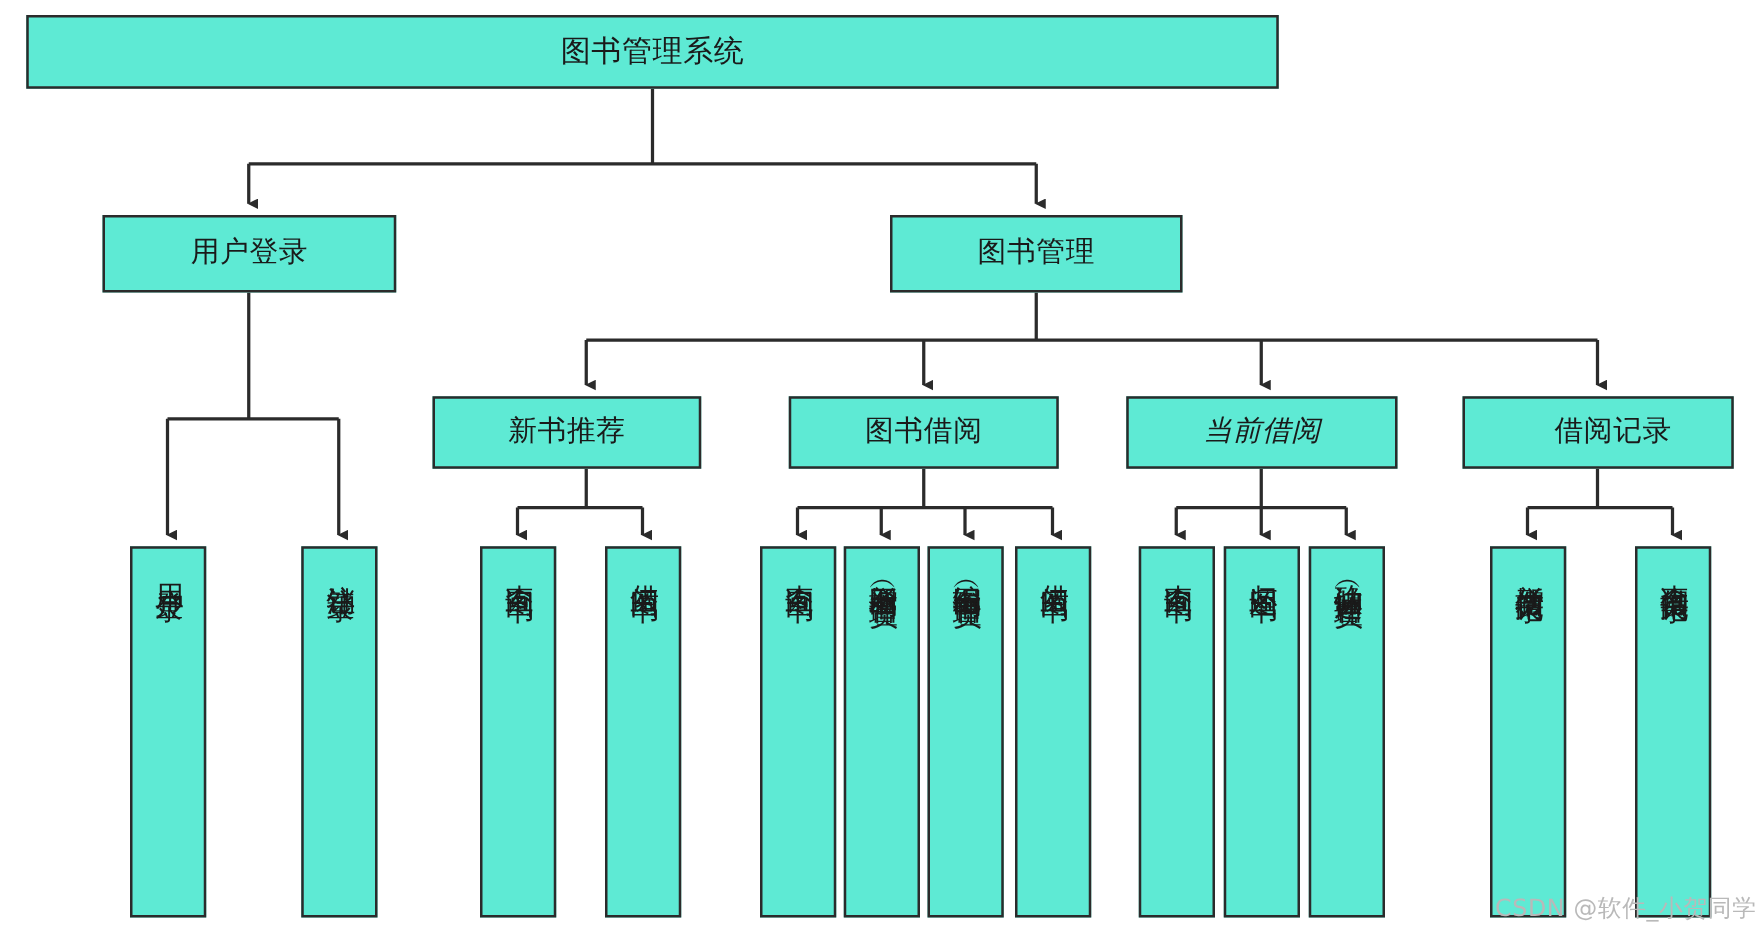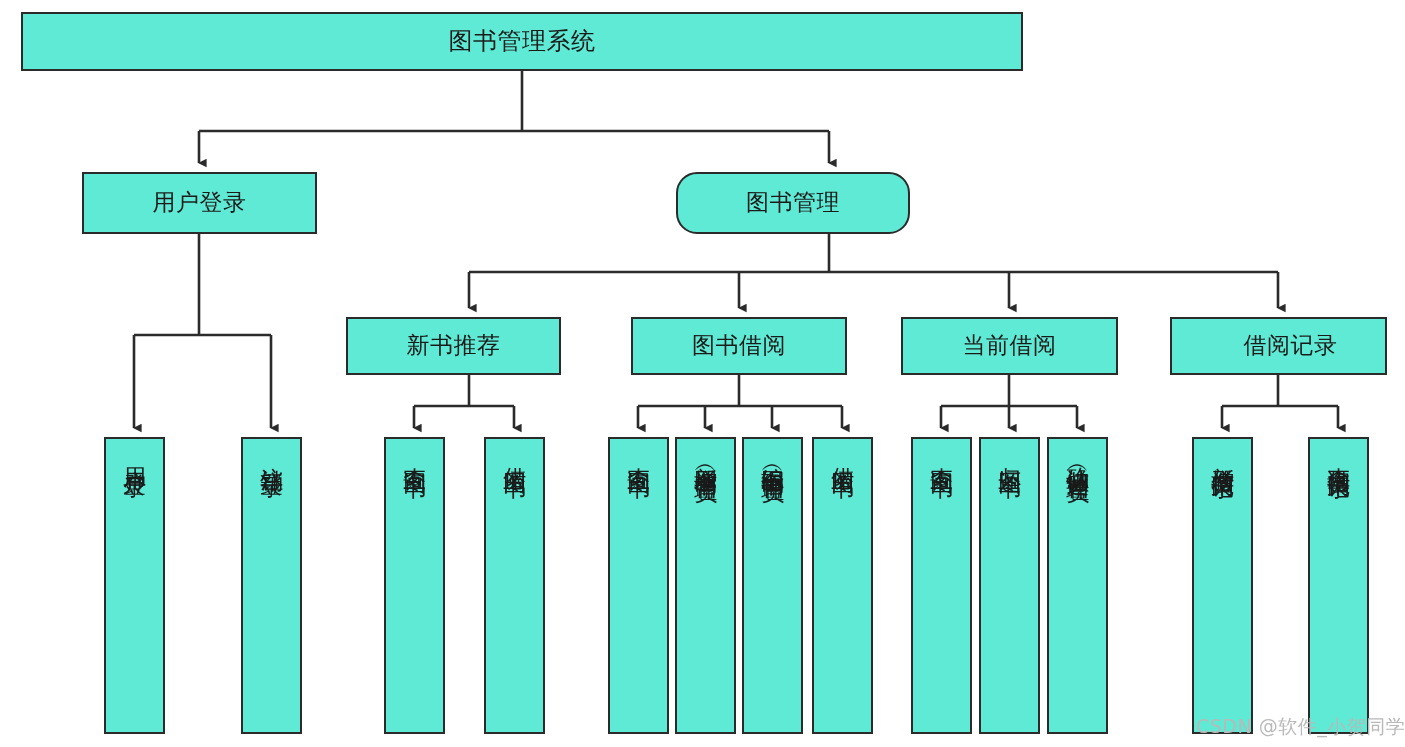--- a/index.html
+++ b/index.html
@@ -131,31 +131,31 @@
     </g>
   </svg>
 
   <div class="node horiz root" style="left:21px; top:12px; width:1002px; height:59px;">
     <span class="lbl">图书管理系统</span>
   </div>
 
   <div class="node horiz" style="left:82px; top:172px; width:235px; height:62px;">
     <span class="lbl">用户登录</span>
   </div>
-  <div class="node horiz" style="left:676px; top:172px; width:234px; height:62px;border-radius:21px;">
+  <div class="node horiz" style="left:712px; top:172px; width:234px; height:62px;">
     <span class="lbl">图书管理</span>
   </div>
 
   <div class="node horiz" style="left:346px; top:317px; width:215px; height:58px;">
     <span class="lbl">新书推荐</span>
   </div>
   <div class="node horiz" style="left:631px; top:317px; width:216px; height:58px;">
     <span class="lbl">图书借阅</span>
   </div>
-  <div class="node horiz" style="left:901px; top:317px; width:217px; height:58px;">
+  <div class="node horiz" style="left:901px; top:317px; width:217px; height:58px;font-style:italic;">
     <span class="lbl">当前借阅</span>
   </div>
   <div class="node horiz" style="left:1170px; top:317px; width:217px; height:58px;padding-left:24px;">
     <span class="lbl">借阅记录</span>
   </div>
 
   <div class="node vert" style="left:104px; top:437px; width:61px; height:297px;">
     <span class="lbl">用户登录</span>
   </div>
   <div class="node vert" style="left:241px; top:437px; width:61px; height:297px;">

